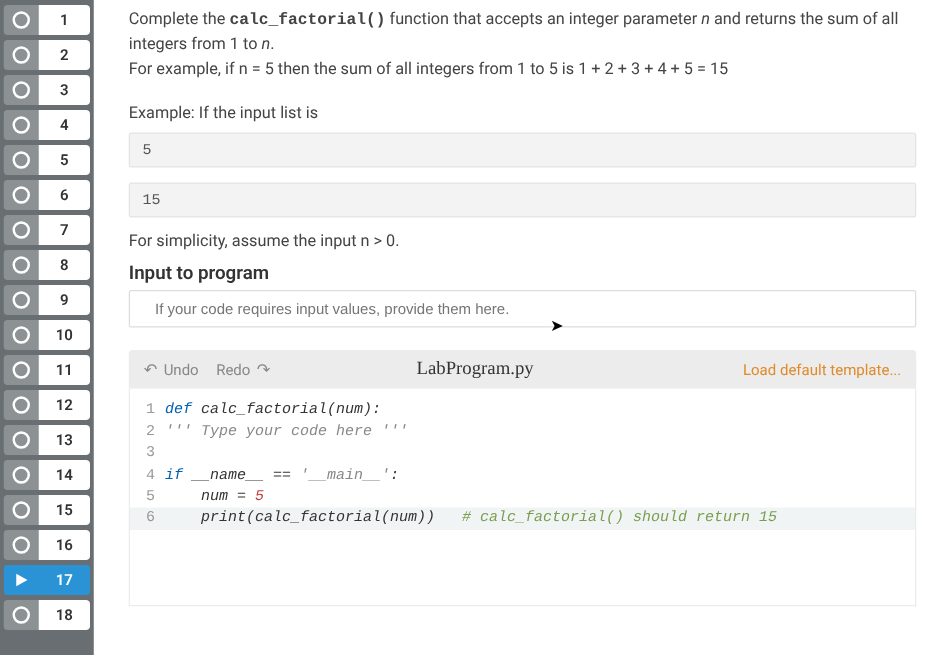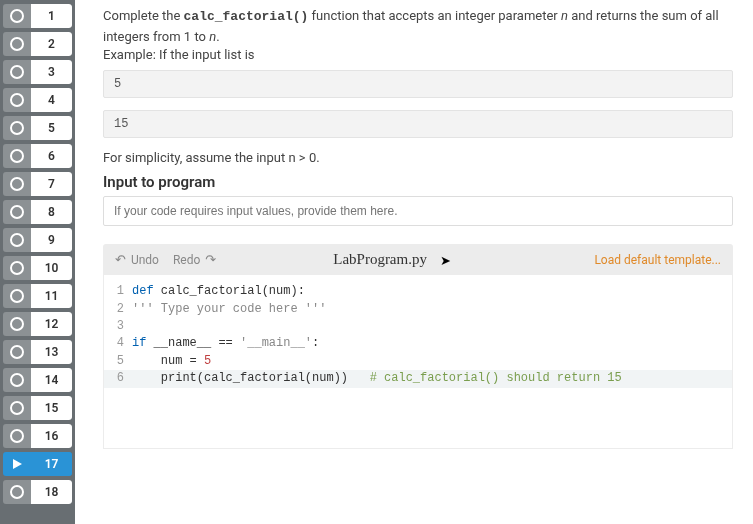--- a/index.html
+++ b/index.html
@@ -7,38 +7,38 @@
     .sidebar { width: 75px; background: #686e72; display: flex; flex-direction: column; gap: 4px; padding: 4px 3px; }
     .step { display: flex; align-items: center; height: 24px; border-radius: 3px; overflow: hidden; cursor: pointer; }
     .step-icon-wrap { width: 28px; display: flex; align-items: center; justify-content: center; height: 100%; }
     .step-num-wrap { flex: 1; background: #fff; display: flex; align-items: center; justify-content: center; height: 100%; font-weight: 600; font-size: 12px; color: #333; border-radius: 0 3px 3px 0; }
     .step.active { background: #2a93d6; }
     .step.active .step-num-wrap { background: #2a93d6; color: #fff; text-align: right; }
     .step:not(.active) { background: #8c9194; }
     .circle-icon { width: 14px; height: 14px; border: 2px solid #fff; border-radius: 50%; }
     .play-icon { width: 0; height: 0; border-left: 9px solid #fff; border-top: 5px solid transparent; border-bottom: 5px solid transparent; }
     .main { flex: 1; padding: 6px 20px 20px 28px; overflow-y: auto; }
-    .prompt-text { font-size: 13px; color: #444; line-height: 1.55; margin-bottom: 0; }
+    .prompt-text { font-size: 13px; color: #444; line-height: 1.55; margin-bottom: 17px; }
     .fn-name { font-family: "Courier New", monospace; font-weight: 600; }
     .ital { font-style: italic; }
     .sub-text { font-size: 13px; color: #444; margin-bottom: 8px; }
     .example-box { background: #f3f3f3; border: 1px solid #e3e3e3; padding: 6px 10px; font-family: "Courier New", monospace; font-size: 12px; color: #555; margin-bottom: 12px; border-radius: 2px; }
     .section-label { font-size: 15px; font-weight: 600; color: #333; margin-bottom: 5px; margin-top: 4px; }
-    .input-field { width: 100%; border: 1px solid #ddd; padding: 7px 10px; font-size: 12px; color: #999; background: #fff; border-radius: 2px; outline: none; }
+    .input-field { width: 100%; border: 1px solid #ddd; padding: 7px 20px; font-size: 12px; color: #999; background: #fff; border-radius: 2px; outline: none; }
     .editor { margin-top: 18px; }
     .editor-toolbar { background: #ececec; display: flex; align-items: center; padding: 7px 12px; font-size: 12px; border-radius: 3px 3px 0 0; }
     .undo-btn, .redo-btn { display: flex; align-items: center; gap: 5px; color: #888; margin-right: 14px; cursor: pointer; }
     .undo-arrow, .redo-arrow { font-size: 13px; color: #888; }
     .tab-name { font-family: Georgia, serif; font-size: 15px; color: #333; margin-left: 103px; }
     .spacer { flex: 1; }
     .load-template { color: #e08a2a; font-size: 12px; cursor: pointer; text-align: center; }
     .code-area { background: #fff; border: 1px solid #ececec; border-top: none; padding: 8px 0 60px 0; font-family: "Courier New", Consolas, monospace; font-size: 12px; line-height: 1.45; }
     .code-line { display: flex; }
     .line-num { width: 28px; text-align: right; color: #999; padding-right: 8px; user-select: none; }
-    .line-content { flex: 1; white-space: pre; color: #333; }
+    .line-content { flex: 1; white-space: pre; color: #333; font-style: italic; }
     .code-line.hl { background: #f1f4f5; }
     .kw { color: #0060b0; }
     .str { color: #888; }
     .comment { color: #7a9e4e; }
     .num { color: #c04040; }
     .cursor-img { position: absolute; left: 365px; top: 253px; font-size: 13px; color: #000; pointer-events: none; }
     .main { position: relative; }
   </style>
 </head>
 <body>
@@ -152,20 +152,21 @@
       </div>
       <div class="step-num-wrap">18</div>
     </div>
   </div>
 
 <div class="main">
 
   <div class="prompt-text">
     <span>Complete the </span><span class="fn-name">calc_factorial()</span><span> function that accepts an integer parameter </span><span class="ital">n</span><span> and returns the sum of all integers from 1 to </span><span class="ital">n</span><span>.</span>
     <br>
+    <span>For example, if n = 5 then the sum of all integers from 1 to 5 is 1 + 2 + 3 + 4 + 5 = 15</span>
   </div>
 
   <div class="sub-text">Example: If the input list is</div>
   <div class="example-box">5</div>
   <div class="example-box">15</div>
   <div class="sub-text">For simplicity, assume the input n &gt; 0.</div>
 
   <div class="section-label">Input to program</div>
   <input class="input-field" type="text" placeholder="If your code requires input values, provide them here." style="">
 

